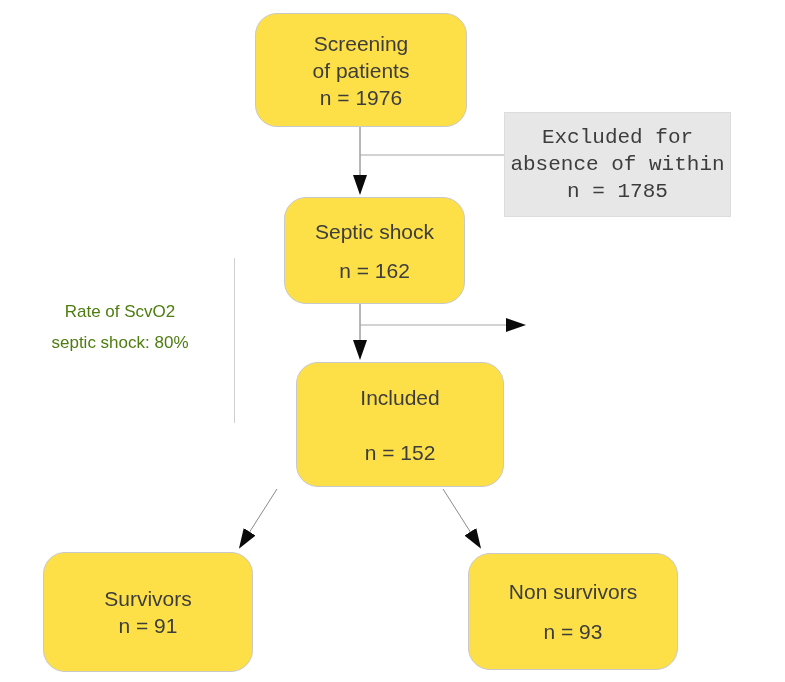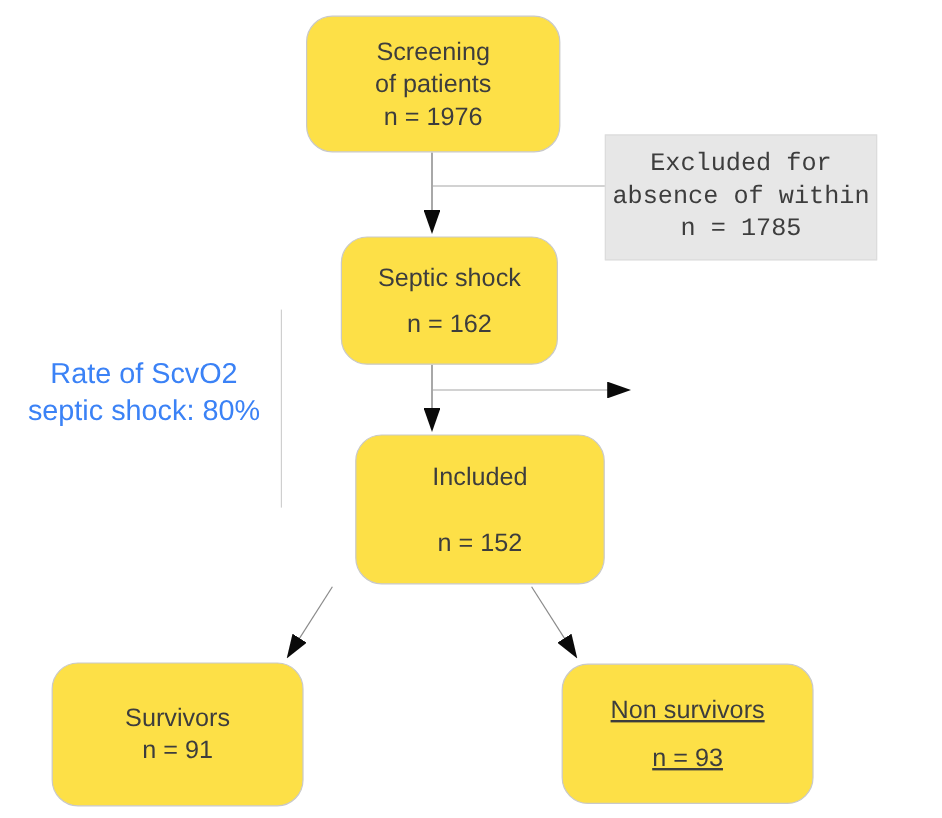--- a/index.html
+++ b/index.html
@@ -23,29 +23,29 @@
     font-size: 21px; line-height: 27px;
     color: #3d3d3d;
     box-sizing: border-box;
   }
   .rounded { background: #fde047; border: 1px solid #c9c9c9; border-radius: 22px; }
   .grey { background: #e7e7e7; border: 1px solid #dcdcdc; }
   #screening    { left: 255px; top: 13px;  width: 212px; height: 114px; }
   #septic       { left: 255px; top: 197px; width: 181px; height: 107px; gap: 12px; margin-left: 29px; }
   #included     { left: 257px; top: 362px; width: 208px; height: 125px; gap: 28px; margin-left: 39px; }
   #survivors    { left: 43px;  top: 552px; width: 210px; height: 120px; }
-  #nonsurvivors { left: 468px; top: 553px; width: 210px; height: 117px; gap: 13px; text-decoration: underline; }
+  #nonsurvivors { left: 468px; top: 553px; width: 210px; height: 117px; gap: 13px; }
   #excluded     { left: 504px; top: 112px; width: 227px; height: 105px; font-family: Liberation Mono, monospace; }
   #novenous     { left: 528px; top: 272px; width: 247px; height: 121px; }
   .note {
     position: absolute; z-index: 2;
     left: 0; top: 296px; width: 240px;
     text-align: center;
-    font-size: 24px; line-height: 31px;
-    color: #3b82f6;
+    font-size: 17px; line-height: 31px;
+    color: #4d7c0f;
   }
   .vline {
     position: absolute; z-index: 1;
     left: 234px; top: 258px;
     width: 1px; height: 165px;
     background: #cfcfcf;
   }
 </style>
 </head>
 <body>

